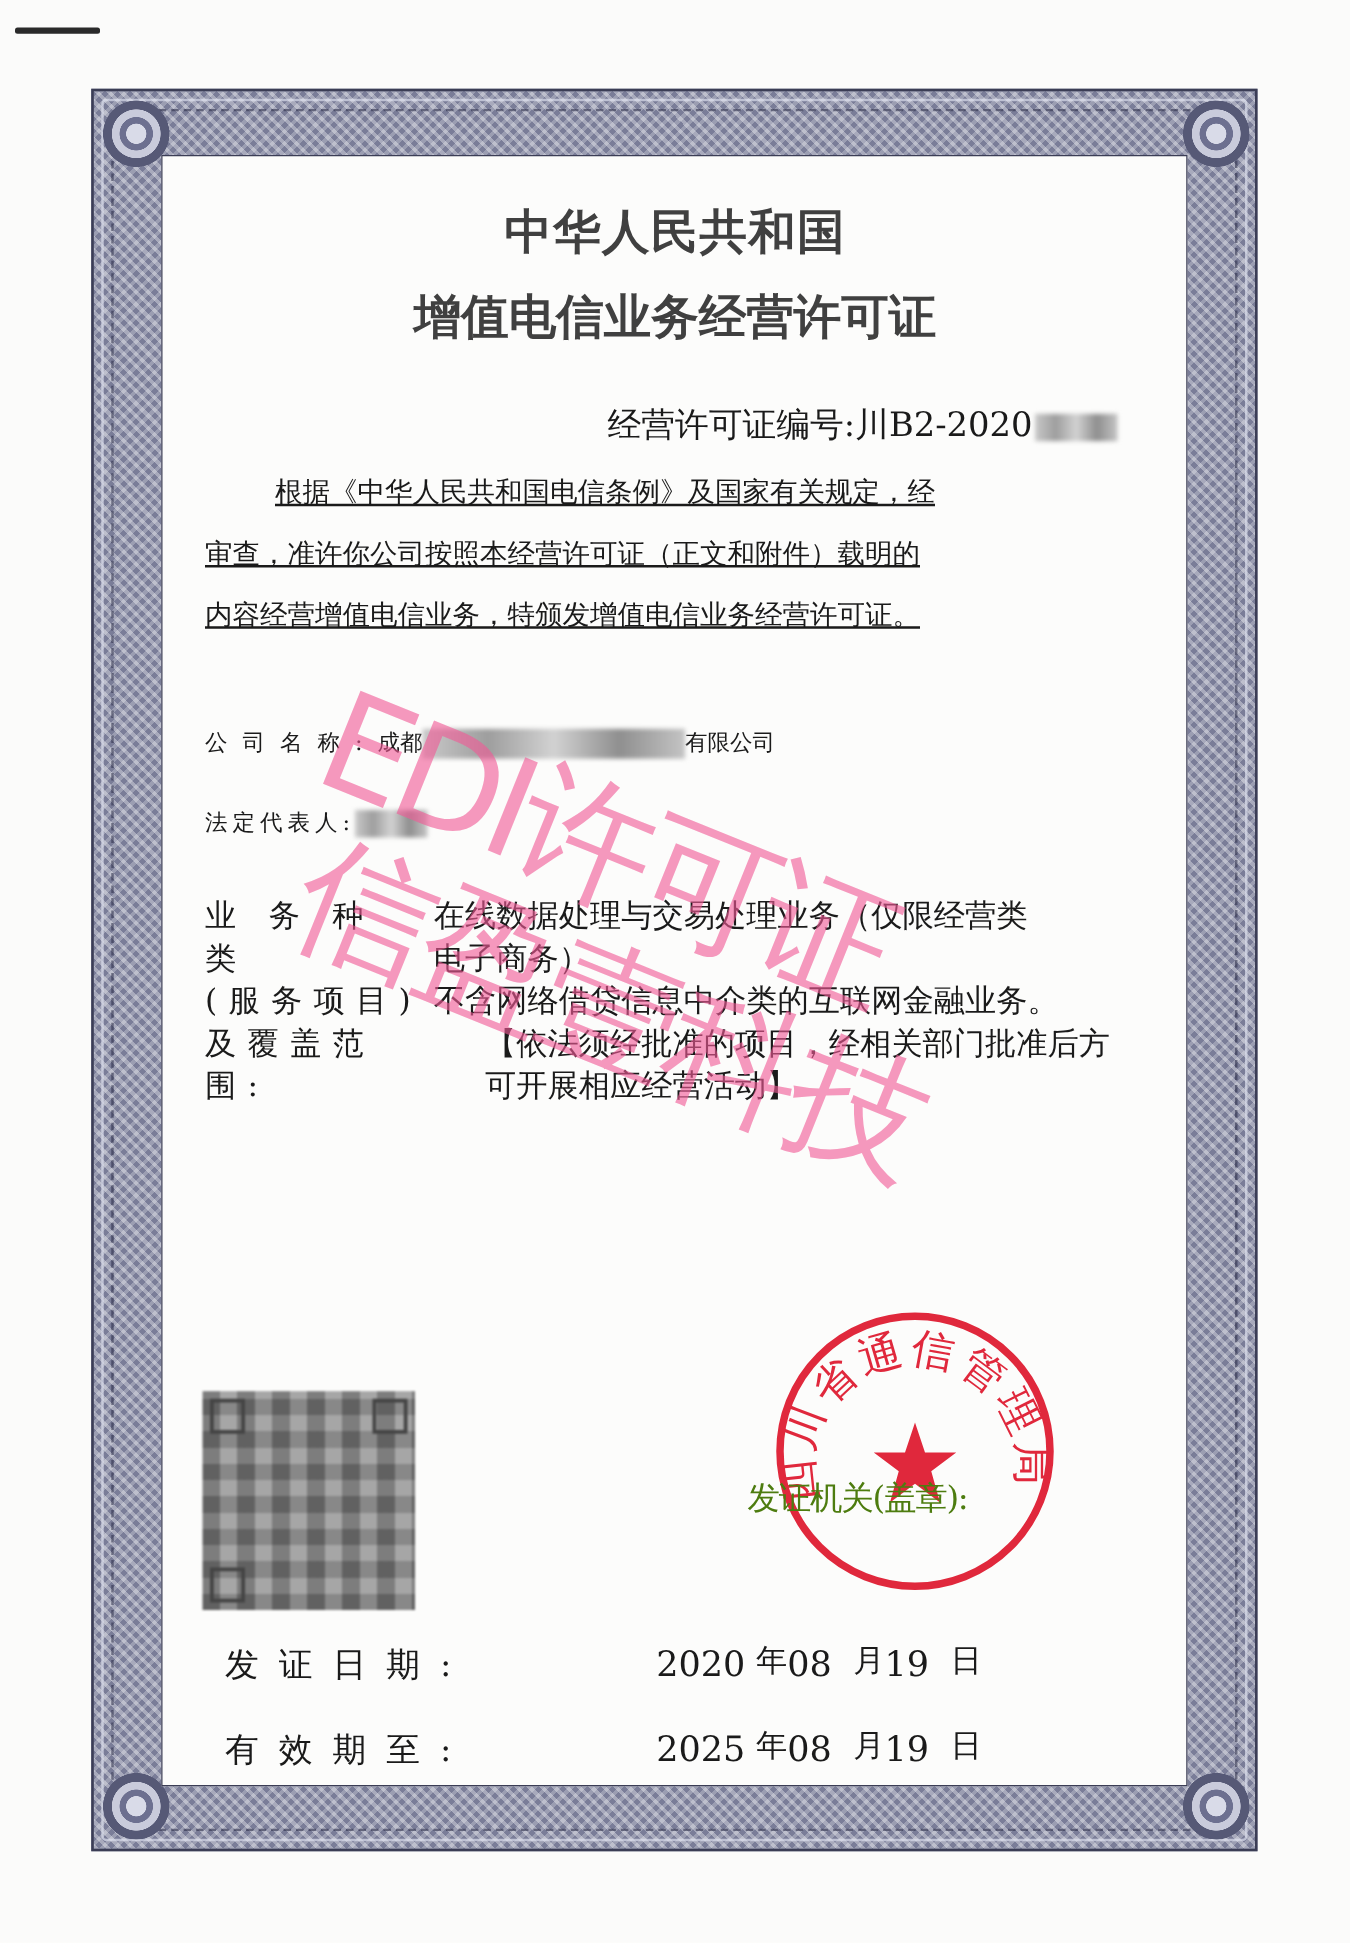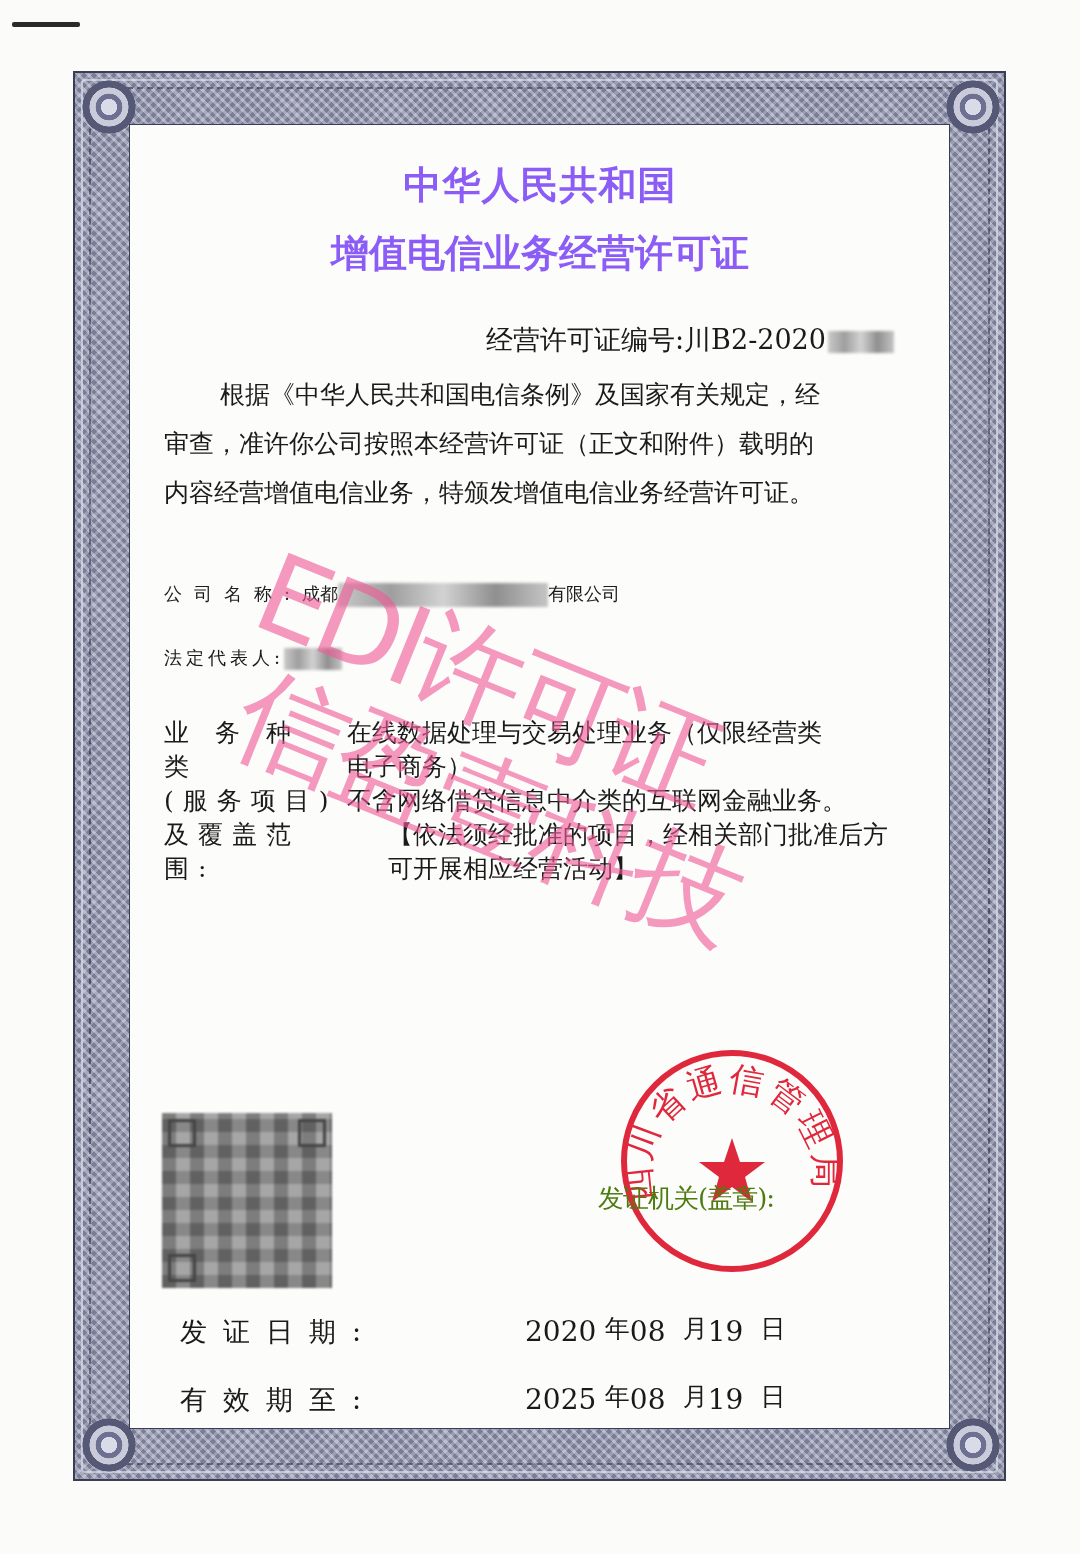--- a/index.html
+++ b/index.html
@@ -30,28 +30,28 @@
     background:#fcfcfb; border:1.5px solid #3b3d55; box-sizing:border-box;
   }
   .corner { position:absolute; width:62px; height:62px; border-radius:50%;
     background: radial-gradient(circle, #d9dbe8 0 18%, #6d7090 19% 30%, #c9cbdb 31% 44%, #565976 45% 60%, rgba(0,0,0,0) 61%);
   }
   .corner.tl { left:78px; top:76px; } .corner.tr { left:942px; top:76px; }
   .corner.bl { left:78px; top:1414px; } .corner.br { left:942px; top:1414px; }
 
   .title-line1, .title-line2 {
     position:absolute; left:0; width:1080px; text-align:center;
-    font-family:"DejaVu Serif",serif; font-weight:bold; color:#8b5cf6;
+    font-family:"DejaVu Serif",serif; font-weight:bold; color:#404040;
   }
   .title-line1 { top:160px; font-size:38px; letter-spacing:1px; }
   .title-line2 { top:228px; font-size:38px; letter-spacing:0px; }
 
   .license-no { position:absolute; left:486px; top:322px; font-size:27px; }
   .blur { display:inline-block; vertical-align:middle; background:linear-gradient(90deg,#c9c9c9,#9e9e9e,#d2d2d2,#8f8f8f,#c4c4c4); filter:blur(1.5px); }
-  .intro { position:absolute; left:164px; top:370px; width:760px; font-size:25px; line-height:49px; }
+  .intro { position:absolute; left:164px; top:370px; width:760px; font-size:22px; line-height:49px;text-decoration:underline; }
   .intro p { margin:0; }
   .intro .indent { padding-left:56px; }
 
   .field { position:absolute; font-size:18px; white-space:nowrap; }
   .lbl { display:inline-block; letter-spacing:12px; }
   .f-company { left:164px; top:582px; }
   .f-rep { left:164px; top:646px; }
   .biz { position:absolute; left:164px; top:716px; font-size:25px; line-height:34px; }
   .biz-labels { position:absolute; left:0; top:0; width:180px; letter-spacing:9px; }
   .biz-values { position:absolute; left:183px; top:0; width:580px; white-space:nowrap; }

